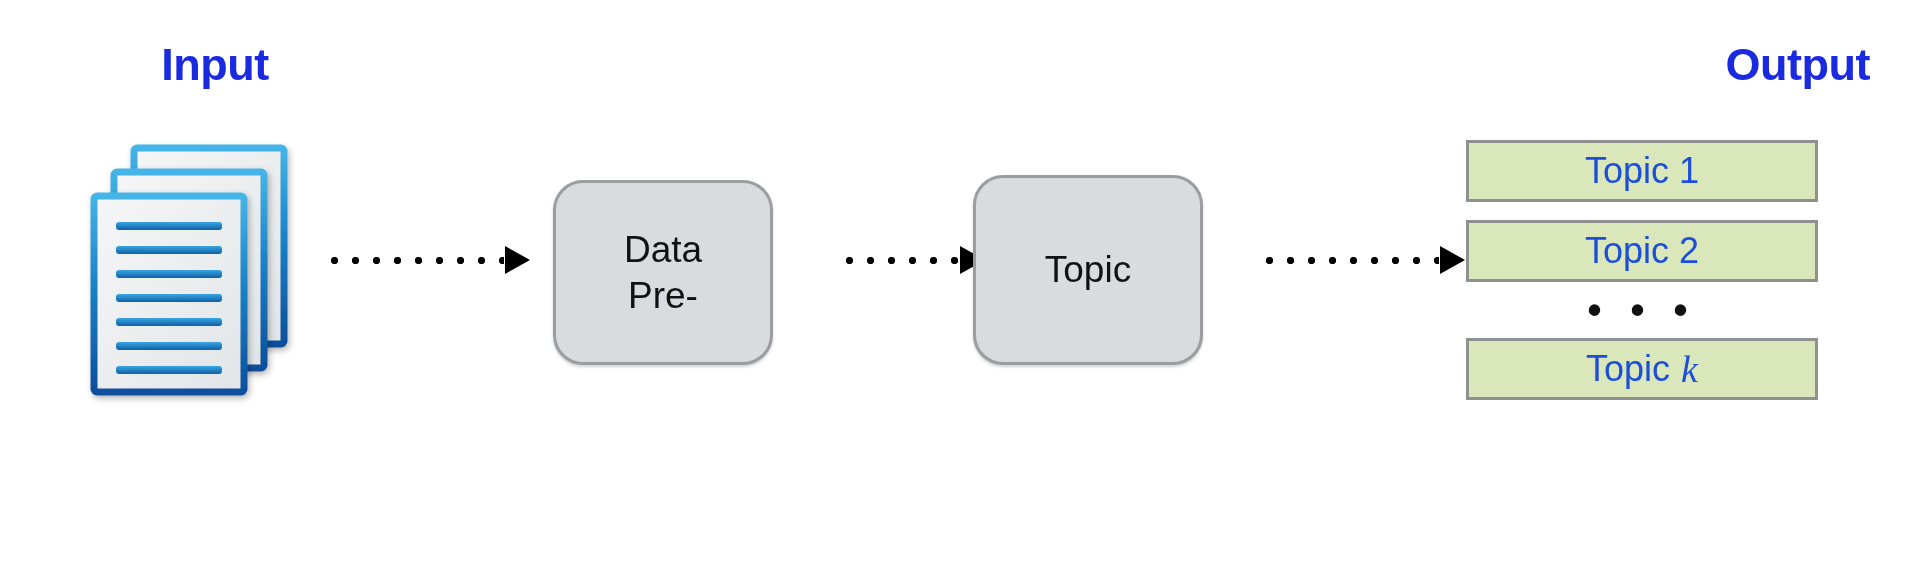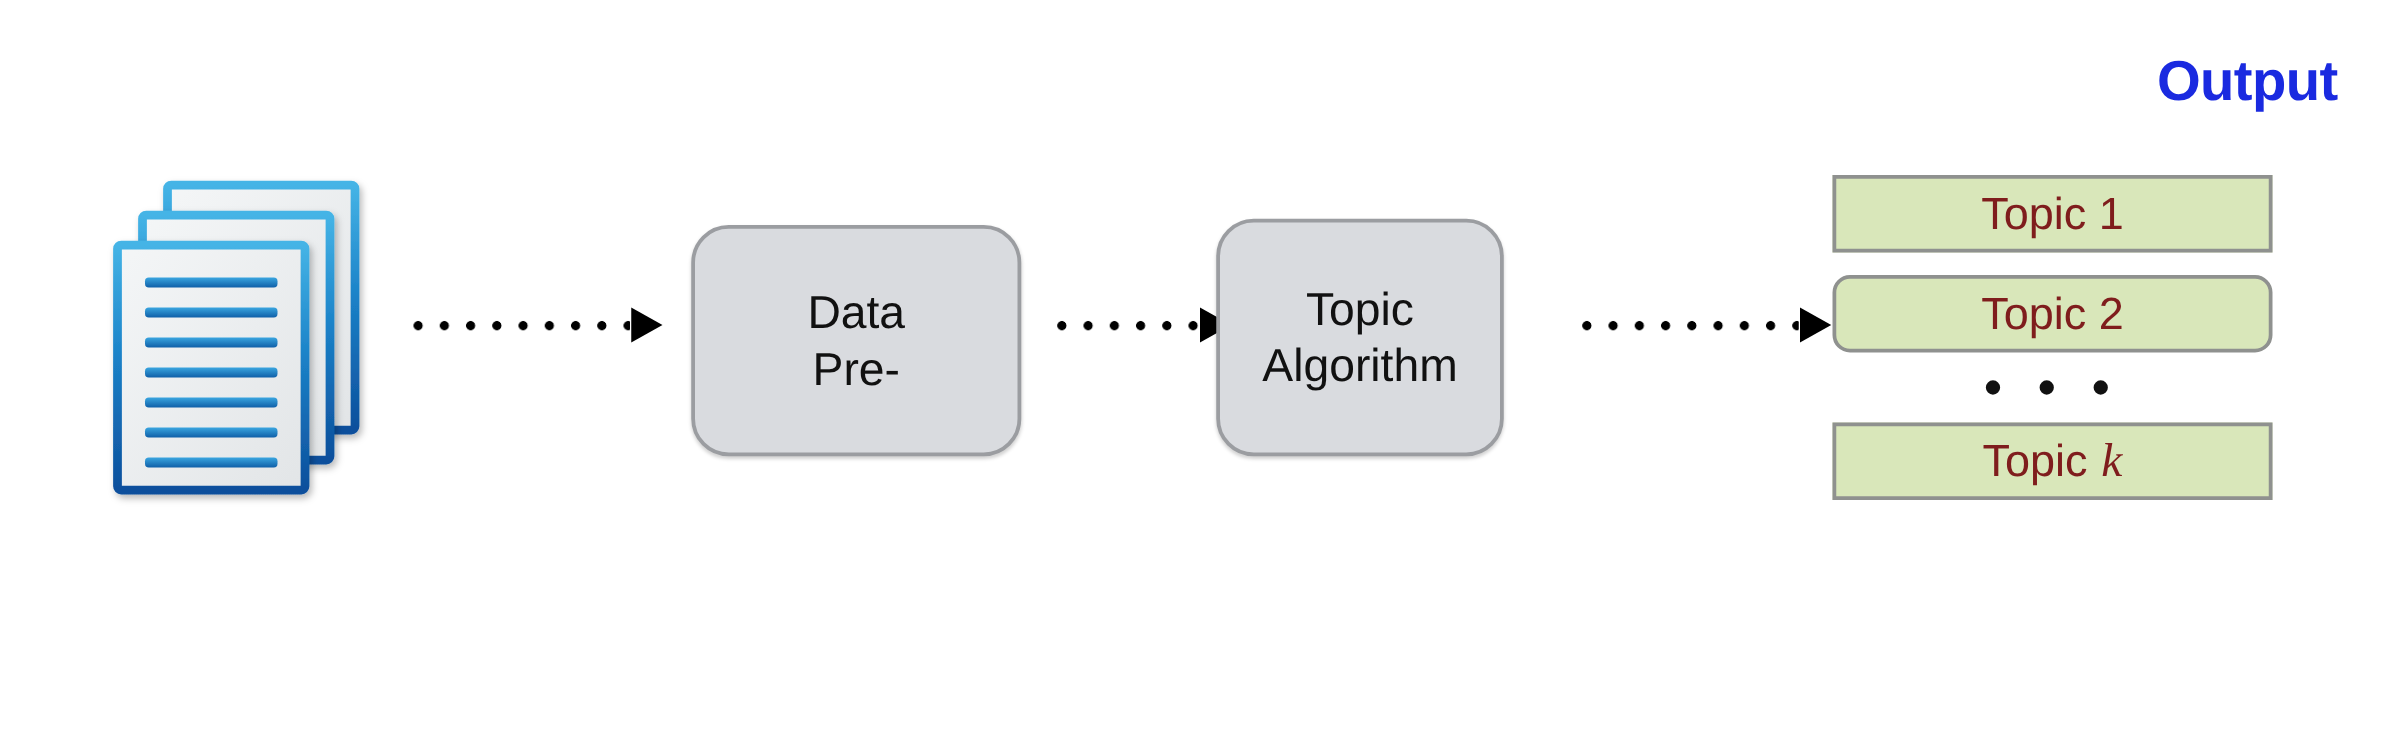--- a/index.html
+++ b/index.html
@@ -80,41 +80,41 @@
     flex-direction: column;
     align-items: center;
     justify-content: center;
     color: #111111;
     font-size: 37px;
     line-height: 1.22;
     text-align: center;
     box-shadow: 0 2px 3px rgba(0,0,0,0.18);
   }
   .process-box .line { display: block; white-space: nowrap; }
-  #box-preprocessing { left: 553px; top: 180px; width: 264px; height: 185px; }
+  #box-preprocessing { left: 553px; top: 180px; width: 220px; height: 185px; }
   #box-algorithm     { left: 973px; top: 175px; width: 230px; height: 190px; }
 
   
   .topic-box {
     position: absolute;
     left: 1466px;
     width: 352px;
     height: 62px;
     background: #d9e7ba;
     border: 3px solid #8f918f;
     box-sizing: border-box;
     display: flex;
     align-items: center;
     justify-content: center;
     font-size: 36px;
-    color: #7f1d1d;
+    color: #1d4ed8;
     white-space: nowrap;
   }
   #topic-1 { top: 140px; }
-  #topic-2 { top: 220px; border-radius: 14px; }
+  #topic-2 { top: 220px; }
   #topic-k { top: 338px; }
 
   .topic-k-var {
     font-family: "Liberation Serif", serif;
     font-style: italic;
     font-size: 38px;
     margin-left: 11px;
   }
 
   #topic-ellipsis {
@@ -128,20 +128,21 @@
     color: #111111;
     line-height: 1;
     font-weight: bold;
   }
 </style>
 </head>
 <body>
 
 <div id="canvas">
 
+  <div id="input-label" class="section-label">Input</div>
 
   <div id="output-label" class="section-label">Output</div>
 
   <div id="doc-stack">
     <svg viewBox="0 0 210 260" xmlns="http://www.w3.org/2000/svg">
       <defs>
         <linearGradient id="edgeGrad" x1="0" y1="0" x2="0" y2="1">
           <stop offset="0%" stop-color="#45b4e6"></stop>
           <stop offset="45%" stop-color="#1b82c8"></stop>
           <stop offset="100%" stop-color="#0d4f9c"></stop>
@@ -193,21 +194,20 @@
     <span class="line">Pre-</span>
   </div>
 
   <div id="arrow-2" class="arrow">
     <span class="dots"></span>
     <span class="head"></span>
   </div>
 
   <div id="box-algorithm" class="process-box">
     <span class="line">Topic</span>
-    <span class="line">Algorithm</span>
   </div>
 
   <div id="arrow-3" class="arrow">
     <span class="dots"></span>
     <span class="head"></span>
   </div>
 
   <div id="topic-1" class="topic-box">
     <span>Topic 1</span>
   </div>

